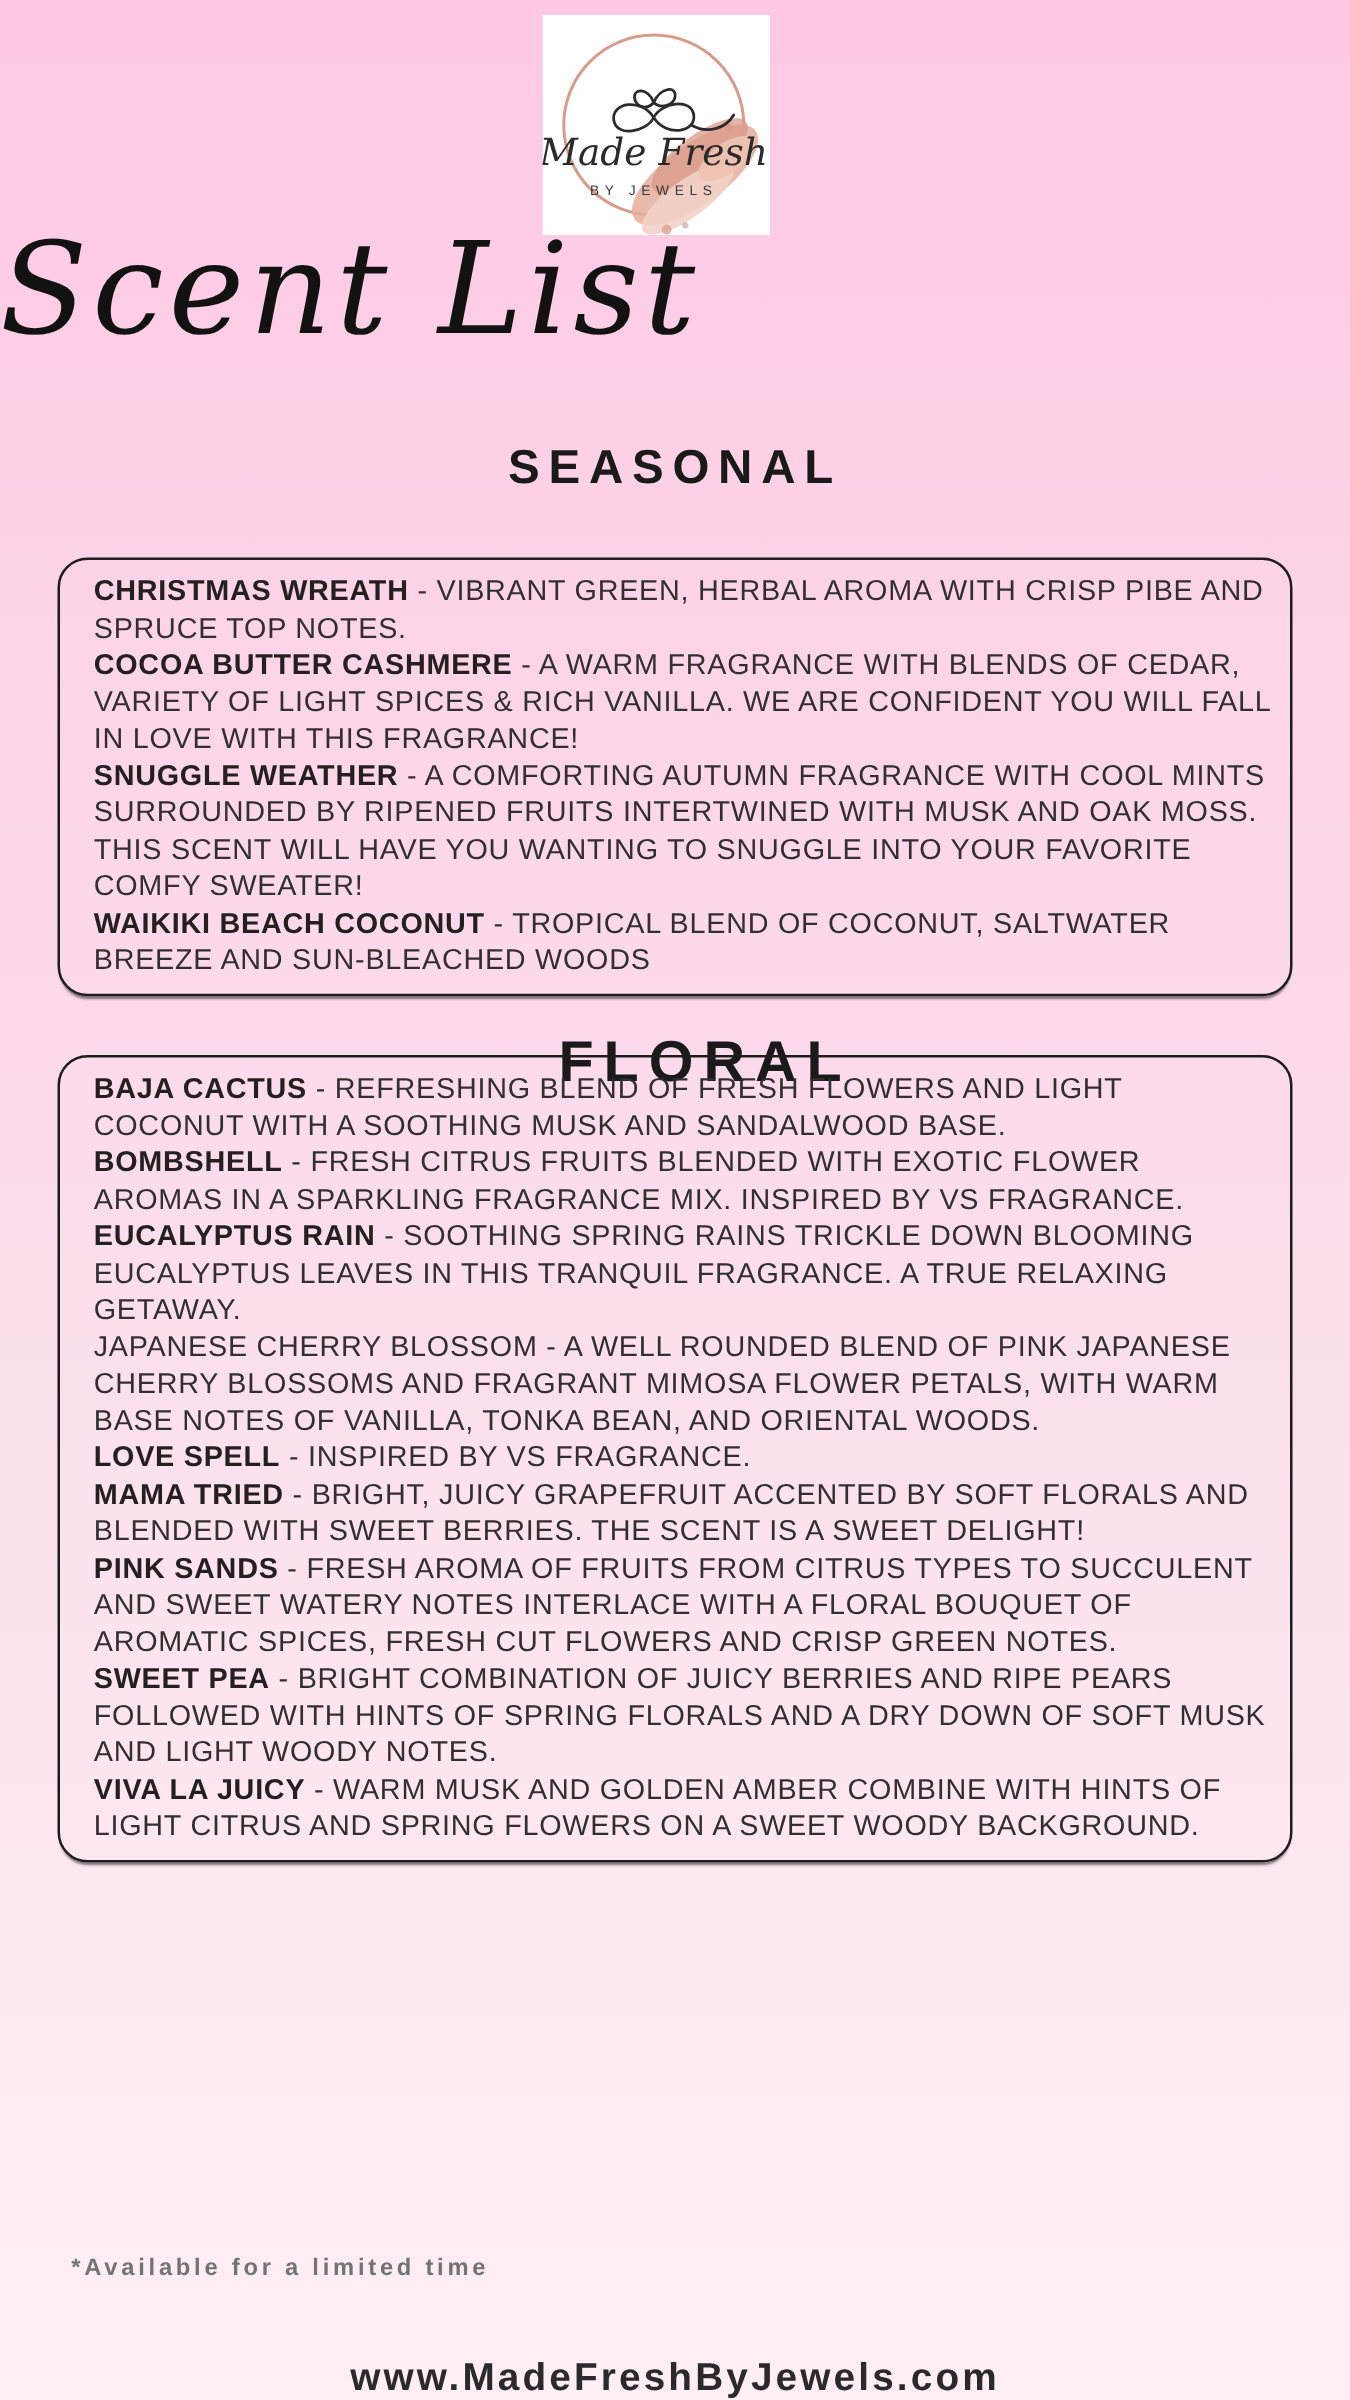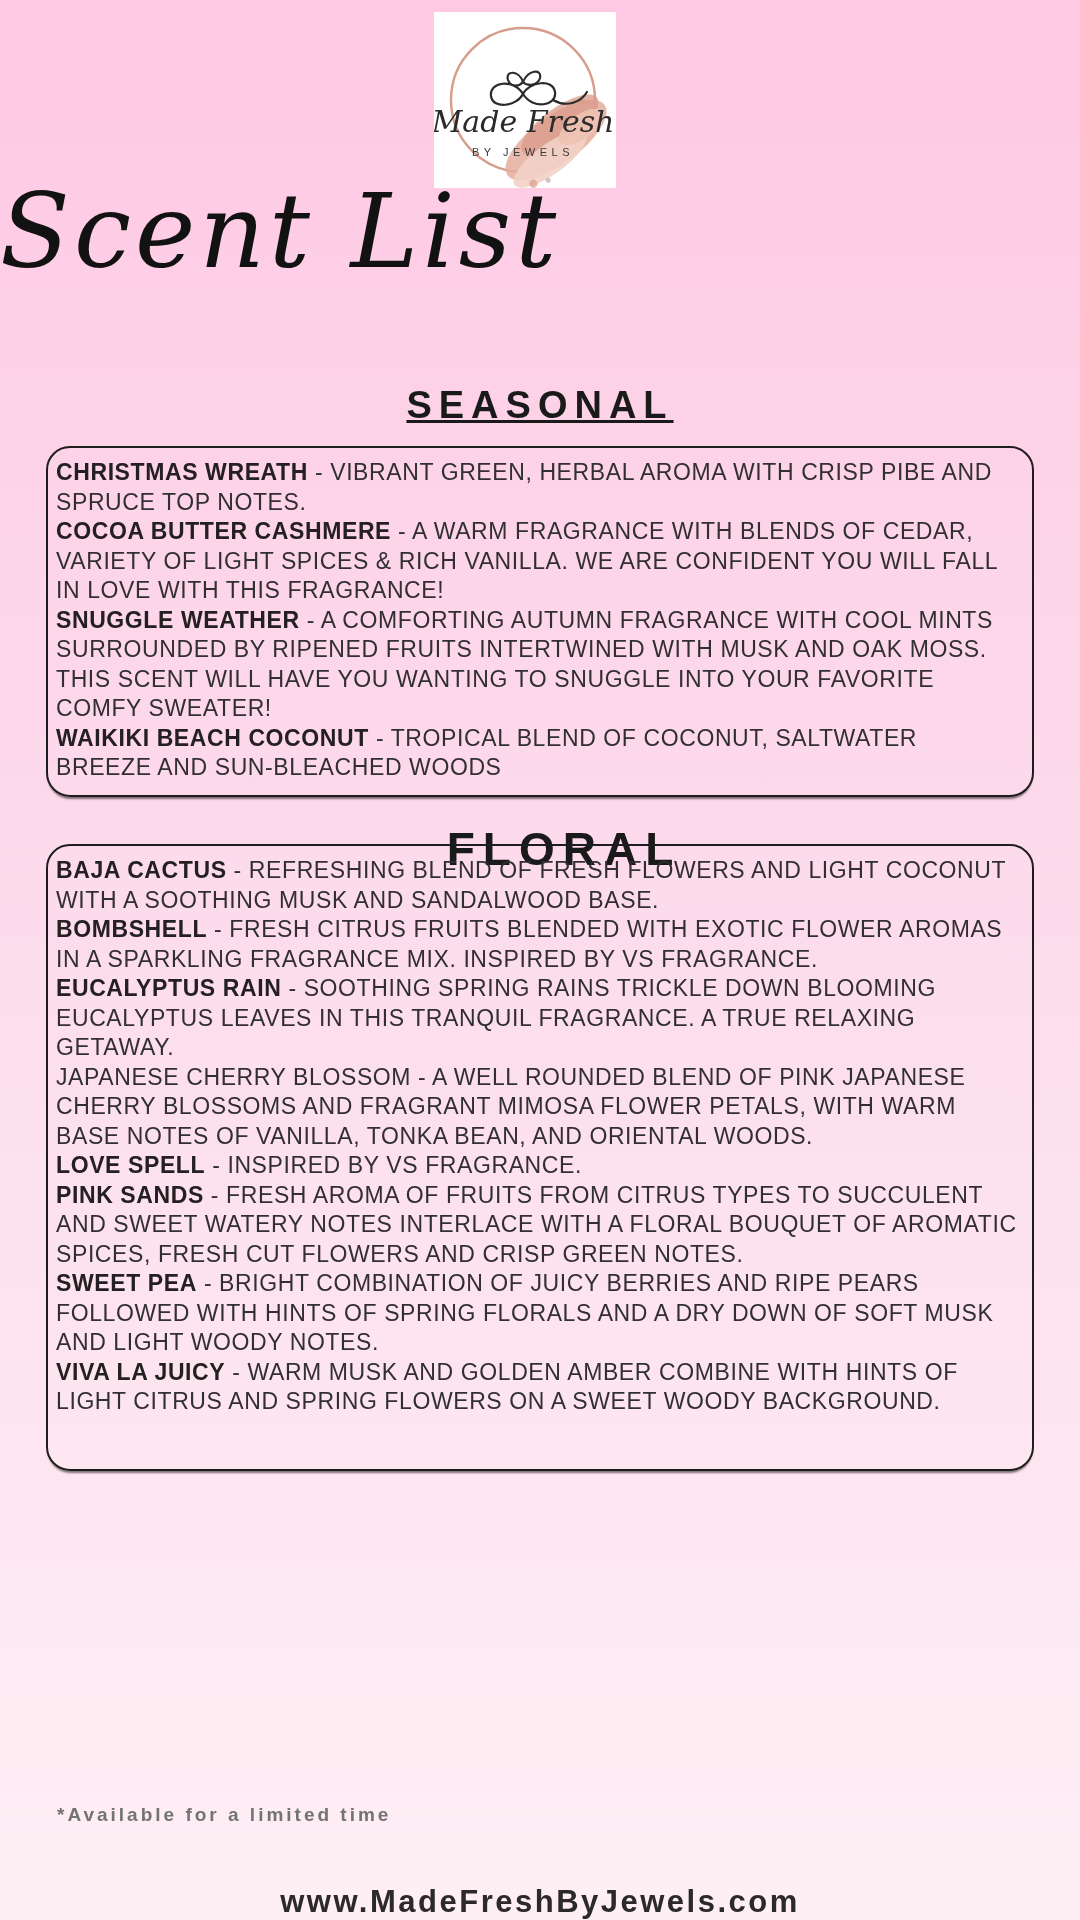--- a/index.html
+++ b/index.html
@@ -22,27 +22,27 @@
     font-size:102px;
     letter-spacing:4px;
     color:#121212;
   }
   .section-heading {
     position:absolute; left:0; width:100%;
     text-align:center;
     font-weight:700;
     color:#1b1a1b;
   }
-  .h-seasonal { top:384px; font-size:38px; letter-spacing:7px;text-decoration:underline; }
+  .h-seasonal { top:353px; font-size:38px; letter-spacing:7px; }
   .h-floral   { top:822px; font-size:46px; letter-spacing:8px;margin-left:24px; }
   .scent-box {
     position:absolute; left:46px; width:988px;
     border:2px solid #1d1d1d;
     border-radius:24px;
-    padding:10px 15px 12px 8px;
+    padding:10px 15px 12px 27px;
     box-shadow:0 4px 2px -2px rgba(20,20,20,.55);
     background:transparent;
   }
   .box-seasonal { top:446px; min-height:332px; }
   .box-floral   { top:844px; min-height:627px; }
   .entry {
     font-size:23px;
     line-height:29.5px;
     letter-spacing:0.6px;
     color:#322f32;
@@ -101,19 +101,20 @@
 </div>
 
 <div class="section-heading h-floral">FLORAL</div>
 
 <div class="scent-box box-floral">
   <p class="entry"><span class="sname">BAJA CACTUS</span> <span class="sdesc">- REFRESHING BLEND OF FRESH FLOWERS AND LIGHT COCONUT WITH A SOOTHING MUSK AND SANDALWOOD BASE.</span></p>
   <p class="entry"><span class="sname">BOMBSHELL</span> <span class="sdesc">- FRESH CITRUS FRUITS BLENDED WITH EXOTIC FLOWER AROMAS IN A SPARKLING FRAGRANCE MIX. INSPIRED BY VS FRAGRANCE.</span></p>
   <p class="entry"><span class="sname">EUCALYPTUS RAIN</span> <span class="sdesc">- SOOTHING SPRING RAINS TRICKLE DOWN BLOOMING EUCALYPTUS LEAVES IN THIS TRANQUIL FRAGRANCE. A TRUE RELAXING GETAWAY.</span></p>
   <p class="entry"><span class="sname plain">JAPANESE CHERRY BLOSSOM</span> <span class="sdesc">- A WELL ROUNDED BLEND OF PINK JAPANESE CHERRY BLOSSOMS AND FRAGRANT MIMOSA FLOWER PETALS, WITH WARM BASE NOTES OF VANILLA, TONKA BEAN, AND ORIENTAL WOODS.</span></p>
   <p class="entry"><span class="sname">LOVE SPELL</span> <span class="sdesc">- INSPIRED BY VS FRAGRANCE.</span></p>
+  <p class="entry"><span class="sname">MAMA TRIED</span> <span class="sdesc">- BRIGHT, JUICY GRAPEFRUIT ACCENTED BY SOFT FLORALS AND BLENDED WITH SWEET BERRIES. THE SCENT IS A SWEET DELIGHT!</span></p>
   <p class="entry"><span class="sname">PINK SANDS</span> <span class="sdesc">- FRESH AROMA OF FRUITS FROM CITRUS TYPES TO SUCCULENT AND SWEET WATERY NOTES INTERLACE WITH A FLORAL BOUQUET OF AROMATIC SPICES, FRESH CUT FLOWERS AND CRISP GREEN NOTES.</span></p>
   <p class="entry"><span class="sname">SWEET PEA</span> <span class="sdesc">- BRIGHT COMBINATION OF JUICY BERRIES AND RIPE PEARS FOLLOWED WITH HINTS OF SPRING FLORALS AND A DRY DOWN OF SOFT MUSK AND LIGHT WOODY NOTES.</span></p>
   <p class="entry"><span class="sname">VIVA LA JUICY</span> <span class="sdesc">- WARM MUSK AND GOLDEN AMBER COMBINE WITH HINTS OF LIGHT CITRUS AND SPRING FLOWERS ON A SWEET WOODY BACKGROUND.</span></p>
 </div>
 
 <div class="footer-note">*Available for a limited time</div>
 <div class="website">www.MadeFreshByJewels.com</div>
 
 </body></html>

